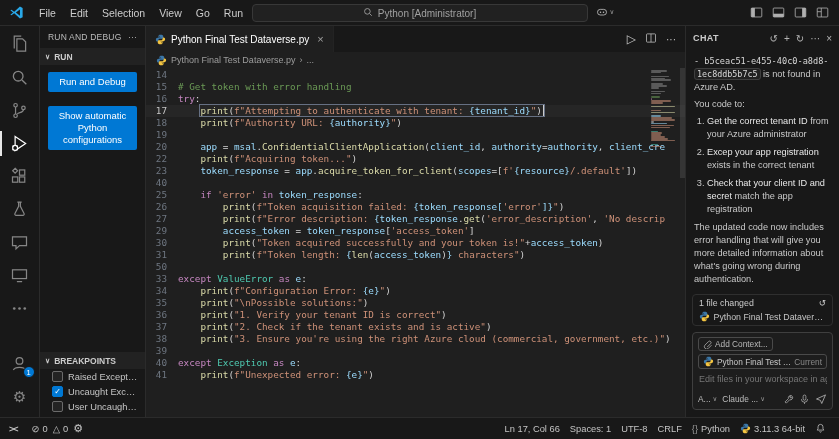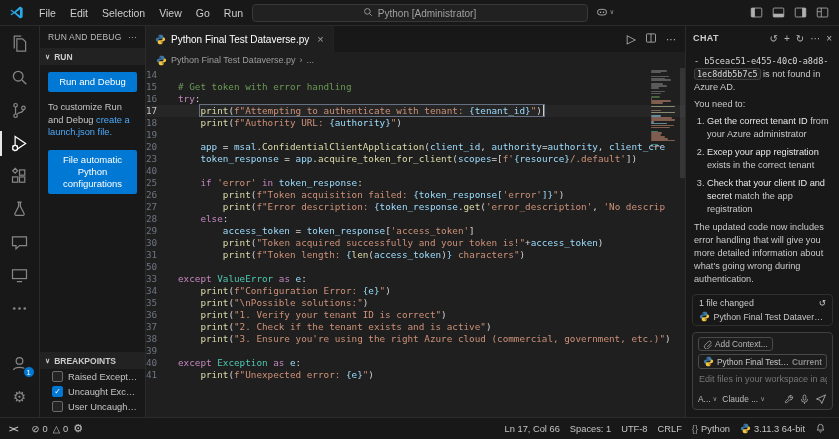--- a/index.html
+++ b/index.html
@@ -45,21 +45,21 @@
 
   
   .editor{flex:1;display:flex;flex-direction:column;background:#1f1f1f;min-width:0;}
   .tabbar{flex:0 0 26px;background:#181818;display:flex;align-items:stretch;}
   .tab{display:inline-flex;align-items:center;gap:5px;padding:0 9px;background:#1f1f1f;color:#ffffff;font-size:10px;border-right:1px solid #232323;}
   .tab .close{color:#a0a0a0;font-size:11px;margin-left:3px;cursor:pointer;}
   .ed-actions{margin-left:auto;display:flex;align-items:center;gap:9px;padding-right:9px;color:#c5c5c5;}
   .breadcrumb{flex:0 0 16px;display:flex;align-items:center;gap:4px;padding:0 10px;font-size:9px;color:#9d9d9d;background:#1f1f1f;}
   .code{flex:1;position:relative;overflow:hidden;font-family:"DejaVu Sans Mono",monospace;font-size:9.3px;line-height:12px;padding-top:1px;}
   .cl{display:flex;height:12px;white-space:pre;}
-  .gut{flex:0 0 32px;padding-right:11px;color:#6e7681;}
+  .gut{flex:0 0 32px;text-align:right;padding-right:11px;color:#6e7681;}
   .ltxt{flex:1;min-width:0;}
   .cl.cur{background:rgba(255,255,255,.035);}
   .cl.cur .gut{color:#c6c6c6;}
   .stmt-box{outline:1px solid #667083;outline-offset:0px;}
   .cursor{display:inline-block;width:1px;height:11px;background:#cccccc;vertical-align:text-bottom;margin-left:1px;}
   .minimap{position:absolute;top:2px;right:8px;width:26px;display:flex;flex-direction:column;gap:0.4px;}
   .mmbar{height:1.5px;opacity:.55;border-radius:1px;}
   .vscroll{position:absolute;top:0;right:0;width:5px;height:110px;background:rgba(121,121,121,.25);}
 
   
@@ -75,21 +75,21 @@
   .chat-steps li{margin-bottom:5px;}
   .bold{font-weight:normal;color:#e8e8e8;}
   .edits-box{margin:6px 6px 0;border:1px solid #2f2f2f;border-radius:4px;padding:3px 6px;}
   .edits-row1{display:flex;align-items:center;font-size:8.8px;color:#cccccc;}
   .edits-row1 .spacer{flex:1;}
   .edits-file{display:flex;align-items:center;gap:4px;margin-top:3px;font-size:8.8px;color:#c5c5c5;white-space:nowrap;overflow:hidden;}
   .edits-file span{overflow:hidden;text-overflow:ellipsis;}
   .chat-input{margin:6px 6px 7px;border:1px solid #3f3f3f;border-radius:4px;background:#1d1d1d;padding:4px 5px;display:flex;flex-direction:column;gap:3px;}
   .ctx-chip{display:inline-flex;align-items:center;gap:3px;border:1px solid #4a4a4a;border-radius:3px;padding:1px 4px;font-size:8.3px;color:#b9b9b9;width:fit-content;}
   .cur-chip{display:inline-flex;align-items:center;gap:3px;border:1px solid #4a4a4a;border-radius:3px;padding:1px 4px;font-size:8.3px;color:#c9c9c9;max-width:100%;white-space:nowrap;overflow:hidden;}
-  .cur-chip .dim{color:#8a8a8a;font-weight:bold;}
+  .cur-chip .dim{color:#8a8a8a;}
   .cur-chip .nm{overflow:hidden;text-overflow:ellipsis;}
   .chat-placeholder{font-size:9px;color:#767676;padding:2px 1px 6px;white-space:nowrap;overflow:hidden;}
   .chat-controls{display:flex;align-items:center;gap:5px;font-size:8.4px;color:#bdbdbd;}
   .sel{display:inline-flex;align-items:center;gap:2px;cursor:pointer;white-space:nowrap;}
   .sel .chev{font-size:6.5px;color:#9a9a9a;}
   .chat-controls .spacer{flex:1;}
   .cicon{display:flex;align-items:center;color:#b5b5b5;cursor:pointer;}
 
   
   .statusbar{flex:0 0 22px;background:#181818;border-top:1px solid #2b2b2b;display:flex;align-items:center;font-size:9.3px;color:#c5c5c5;padding:0 8px 0 0;}
@@ -244,22 +244,21 @@
       <div class="sb-title">
         <span>RUN AND DEBUG</span>
         <span>···</span>
       </div>
       <div class="section-hdr">
         <span class="glyph" style="font-size:7px">∨</span>
         <span>RUN</span>
       </div>
       <div class="sb-body">
         <button class="blue-btn">Run and Debug</button>
-        <div class="sb-para"><span>To customize Run and Debug </span><span class="link">create a launch.json file.</span></div>
-        <button class="blue-btn">File automatic Python configurations</button>
+        <button class="blue-btn">Show automatic Python configurations</button>
       </div>
       <div class="section-hdr">
         <span class="glyph" style="font-size:7px">∨</span>
         <span>BREAKPOINTS</span>
       </div>
       <div style="padding-bottom:3px;">
           <div class="bp-row">
             <span class="cb"></span>
             <span class="bp-label">Raised Exceptions</span>
           </div>
@@ -310,26 +309,26 @@
       </div>
       <div class="code">
         <div>
             <div class="cl"><div class="gut">14</div><div class="ltxt"></div></div>
             <div class="cl"><div class="gut">15</div><div class="ltxt"><span style="color: rgb(106, 153, 85);"># Get token with error handling</span></div></div>
             <div class="cl"><div class="gut">16</div><div class="ltxt"><span style="color: rgb(197, 134, 192);">try</span><span style="color: rgb(212, 212, 212);">:</span></div></div>
             <div class="cl cur"><div class="gut">17</div><div class="ltxt"><span style="color: rgb(212, 212, 212);">    </span><span class="stmt-box"><span style="color: rgb(220, 220, 170);">print</span><span style="color: rgb(212, 212, 212);">(</span><span style="color: rgb(206, 145, 120);">f"Attempting to authenticate with tenant: </span><span style="color: rgb(156, 220, 254);">{tenant_id}</span><span style="color: rgb(206, 145, 120);">"</span><span style="color: rgb(212, 212, 212);">)</span><span class="cursor"></span></span></div></div>
             <div class="cl"><div class="gut">18</div><div class="ltxt"><span style="color: rgb(212, 212, 212);">    </span><span style="color: rgb(220, 220, 170);">print</span><span style="color: rgb(212, 212, 212);">(</span><span style="color: rgb(206, 145, 120);">f"Authority URL: </span><span style="color: rgb(156, 220, 254);">{authority}</span><span style="color: rgb(206, 145, 120);">"</span><span style="color: rgb(212, 212, 212);">)</span></div></div>
             <div class="cl"><div class="gut">19</div><div class="ltxt"></div></div>
             <div class="cl"><div class="gut">20</div><div class="ltxt"><span style="color: rgb(212, 212, 212);">    </span><span style="color: rgb(156, 220, 254);">app</span><span style="color: rgb(212, 212, 212);"> = </span><span style="color: rgb(156, 220, 254);">msal</span><span style="color: rgb(212, 212, 212);">.</span><span style="color: rgb(220, 220, 170);">ConfidentialClientApplication</span><span style="color: rgb(212, 212, 212);">(</span><span style="color: rgb(156, 220, 254);">client_id</span><span style="color: rgb(212, 212, 212);">, </span><span style="color: rgb(156, 220, 254);">authority</span><span style="color: rgb(212, 212, 212);">=</span><span style="color: rgb(156, 220, 254);">authority</span><span style="color: rgb(212, 212, 212);">, </span><span style="color: rgb(156, 220, 254);">client_cre</span></div></div>
+            <div class="cl"><div class="gut">22</div><div class="ltxt"><span style="color: rgb(212, 212, 212);">    </span><span style="color: rgb(220, 220, 170);">print</span><span style="color: rgb(212, 212, 212);">(</span><span style="color: rgb(206, 145, 120);">f"Acquiring token..."</span><span style="color: rgb(212, 212, 212);">)</span></div></div>
             <div class="cl"><div class="gut">23</div><div class="ltxt"><span style="color: rgb(212, 212, 212);">    </span><span style="color: rgb(156, 220, 254);">token_response</span><span style="color: rgb(212, 212, 212);"> = </span><span style="color: rgb(156, 220, 254);">app</span><span style="color: rgb(212, 212, 212);">.</span><span style="color: rgb(220, 220, 170);">acquire_token_for_client</span><span style="color: rgb(212, 212, 212);">(</span><span style="color: rgb(156, 220, 254);">scopes</span><span style="color: rgb(212, 212, 212);">=[</span><span style="color: rgb(206, 145, 120);">f'</span><span style="color: rgb(156, 220, 254);">{resource}</span><span style="color: rgb(206, 145, 120);">/.default'</span><span style="color: rgb(212, 212, 212);">])</span></div></div>
             <div class="cl"><div class="gut">40</div><div class="ltxt"></div></div>
             <div class="cl"><div class="gut">25</div><div class="ltxt"><span style="color: rgb(212, 212, 212);">    </span><span style="color: rgb(197, 134, 192);">if</span><span style="color: rgb(212, 212, 212);"> </span><span style="color: rgb(206, 145, 120);">'error'</span><span style="color: rgb(212, 212, 212);"> </span><span style="color: rgb(197, 134, 192);">in</span><span style="color: rgb(212, 212, 212);"> </span><span style="color: rgb(156, 220, 254);">token_response</span><span style="color: rgb(212, 212, 212);">:</span></div></div>
             <div class="cl"><div class="gut">26</div><div class="ltxt"><span style="color: rgb(212, 212, 212);">        </span><span style="color: rgb(220, 220, 170);">print</span><span style="color: rgb(212, 212, 212);">(</span><span style="color: rgb(206, 145, 120);">f"Token acquisition failed: </span><span style="color: rgb(156, 220, 254);">{token_response[</span><span style="color: rgb(206, 145, 120);">'error'</span><span style="color: rgb(156, 220, 254);">]}</span><span style="color: rgb(206, 145, 120);">"</span><span style="color: rgb(212, 212, 212);">)</span></div></div>
             <div class="cl"><div class="gut">27</div><div class="ltxt"><span style="color: rgb(212, 212, 212);">        </span><span style="color: rgb(220, 220, 170);">print</span><span style="color: rgb(212, 212, 212);">(</span><span style="color: rgb(206, 145, 120);">f"Error description: </span><span style="color: rgb(156, 220, 254);">{token_response</span><span style="color: rgb(212, 212, 212);">.</span><span style="color: rgb(220, 220, 170);">get</span><span style="color: rgb(212, 212, 212);">(</span><span style="color: rgb(206, 145, 120);">'error_description'</span><span style="color: rgb(212, 212, 212);">, </span><span style="color: rgb(206, 145, 120);">'No descrip</span></div></div>
-            <div class="cl"><div class="gut">28</div><div class="ltxt"><span style="color: rgb(212, 212, 212);">    </span><span style="color: rgb(197, 134, 192);">else</span><span style="color: rgb(212, 212, 212);">:</span></div></div>
             <div class="cl"><div class="gut">29</div><div class="ltxt"><span style="color: rgb(212, 212, 212);">        </span><span style="color: rgb(156, 220, 254);">access_token</span><span style="color: rgb(212, 212, 212);"> = </span><span style="color: rgb(156, 220, 254);">token_response</span><span style="color: rgb(212, 212, 212);">[</span><span style="color: rgb(206, 145, 120);">'access_token'</span><span style="color: rgb(212, 212, 212);">]</span></div></div>
             <div class="cl"><div class="gut">30</div><div class="ltxt"><span style="color: rgb(212, 212, 212);">        </span><span style="color: rgb(220, 220, 170);">print</span><span style="color: rgb(212, 212, 212);">(</span><span style="color: rgb(206, 145, 120);">"Token acquired successfully and your token is!"</span><span style="color: rgb(212, 212, 212);">+</span><span style="color: rgb(156, 220, 254);">access_token</span><span style="color: rgb(212, 212, 212);">)</span></div></div>
             <div class="cl"><div class="gut">31</div><div class="ltxt"><span style="color: rgb(212, 212, 212);">        </span><span style="color: rgb(220, 220, 170);">print</span><span style="color: rgb(212, 212, 212);">(</span><span style="color: rgb(206, 145, 120);">f"Token length: </span><span style="color: rgb(156, 220, 254);">{</span><span style="color: rgb(220, 220, 170);">len</span><span style="color: rgb(212, 212, 212);">(</span><span style="color: rgb(156, 220, 254);">access_token</span><span style="color: rgb(212, 212, 212);">)</span><span style="color: rgb(156, 220, 254);">}</span><span style="color: rgb(206, 145, 120);"> characters"</span><span style="color: rgb(212, 212, 212);">)</span></div></div>
             <div class="cl"><div class="gut">50</div><div class="ltxt"></div></div>
             <div class="cl"><div class="gut">33</div><div class="ltxt"><span style="color: rgb(197, 134, 192);">except</span><span style="color: rgb(212, 212, 212);"> </span><span style="color: rgb(78, 201, 176);">ValueError</span><span style="color: rgb(212, 212, 212);"> </span><span style="color: rgb(197, 134, 192);">as</span><span style="color: rgb(212, 212, 212);"> </span><span style="color: rgb(156, 220, 254);">e</span><span style="color: rgb(212, 212, 212);">:</span></div></div>
             <div class="cl"><div class="gut">34</div><div class="ltxt"><span style="color: rgb(212, 212, 212);">    </span><span style="color: rgb(220, 220, 170);">print</span><span style="color: rgb(212, 212, 212);">(</span><span style="color: rgb(206, 145, 120);">f"Configuration Error: </span><span style="color: rgb(156, 220, 254);">{e}</span><span style="color: rgb(206, 145, 120);">"</span><span style="color: rgb(212, 212, 212);">)</span></div></div>
             <div class="cl"><div class="gut">35</div><div class="ltxt"><span style="color: rgb(212, 212, 212);">    </span><span style="color: rgb(220, 220, 170);">print</span><span style="color: rgb(212, 212, 212);">(</span><span style="color: rgb(206, 145, 120);">"\nPossible solutions:"</span><span style="color: rgb(212, 212, 212);">)</span></div></div>
             <div class="cl"><div class="gut">36</div><div class="ltxt"><span style="color: rgb(212, 212, 212);">    </span><span style="color: rgb(220, 220, 170);">print</span><span style="color: rgb(212, 212, 212);">(</span><span style="color: rgb(206, 145, 120);">"1. Verify your tenant ID is correct"</span><span style="color: rgb(212, 212, 212);">)</span></div></div>
             <div class="cl"><div class="gut">37</div><div class="ltxt"><span style="color: rgb(212, 212, 212);">    </span><span style="color: rgb(220, 220, 170);">print</span><span style="color: rgb(212, 212, 212);">(</span><span style="color: rgb(206, 145, 120);">"2. Check if the tenant exists and is active"</span><span style="color: rgb(212, 212, 212);">)</span></div></div>
             <div class="cl"><div class="gut">38</div><div class="ltxt"><span style="color: rgb(212, 212, 212);">    </span><span style="color: rgb(220, 220, 170);">print</span><span style="color: rgb(212, 212, 212);">(</span><span style="color: rgb(206, 145, 120);">"3. Ensure you're using the right Azure cloud (commercial, government, etc.)"</span><span style="color: rgb(212, 212, 212);">)</span></div></div>
@@ -391,21 +390,21 @@
         <span class="hicon">↺</span>
         <span class="hicon">+</span>
         <span class="hicon">↻</span>
         <span class="hicon">···</span>
         <span class="hicon">×</span>
       </div>
       <div class="chat-body">
         <p>
           <span class="mono">- b5ceac51-e455-40c0-a8d8-</span><span class="chip">1ec8ddb5b7c5</span><span> is not found in Azure AD.</span>
         </p>
-        <p>You need to:</p>
+        <p>You code to:</p>
         <ol class="chat-steps">
             <li><span class="bold">Get the correct tenant ID</span><span> from your Azure administrator</span></li>
             <li><span class="bold">Excep your app registration</span><span> exists in the correct tenant</span></li>
             <li><span class="bold">Check that your client ID and secret</span><span> match the app registration</span></li>
           </ol>
         <p>The updated code now includes error handling that will give you more detailed information about what's going wrong during authentication.</p>
 
       </div>
       <div class="edits-box">
         <div class="edits-row1">

